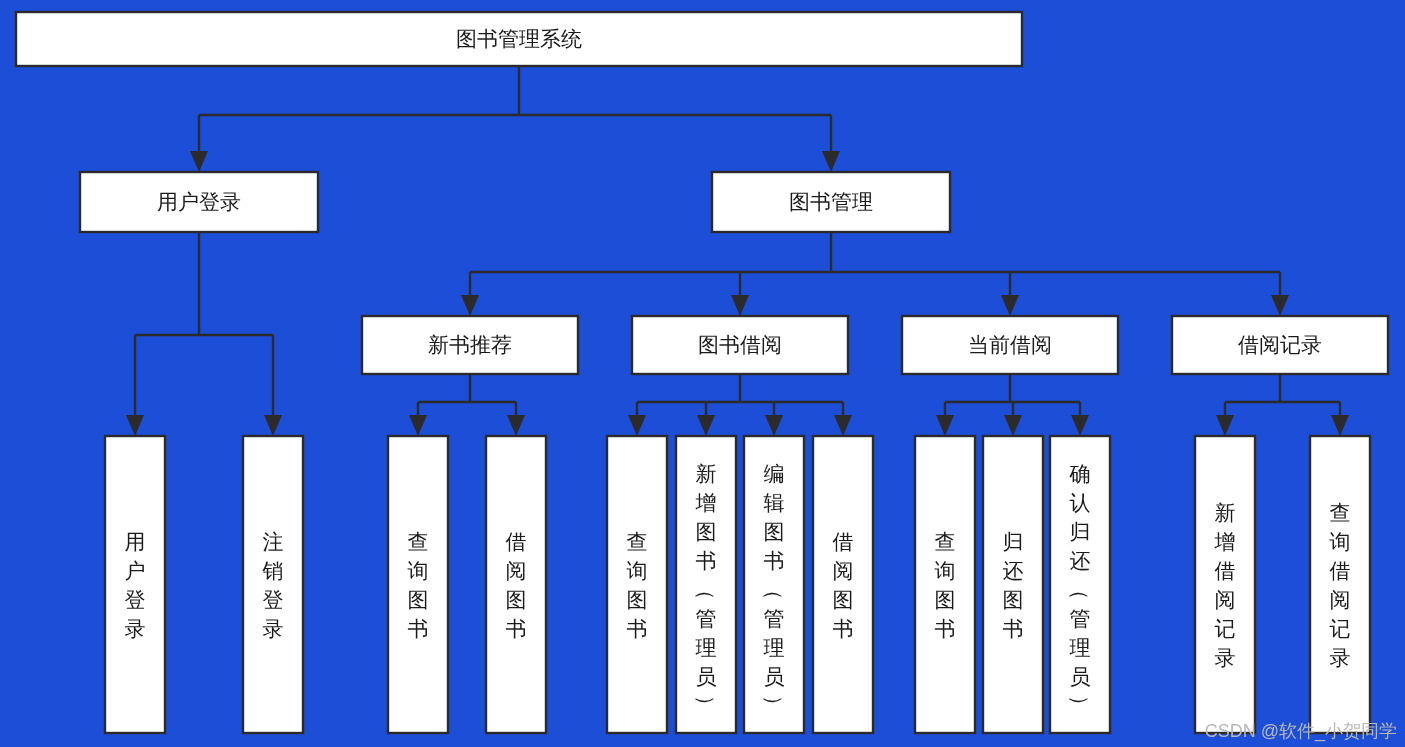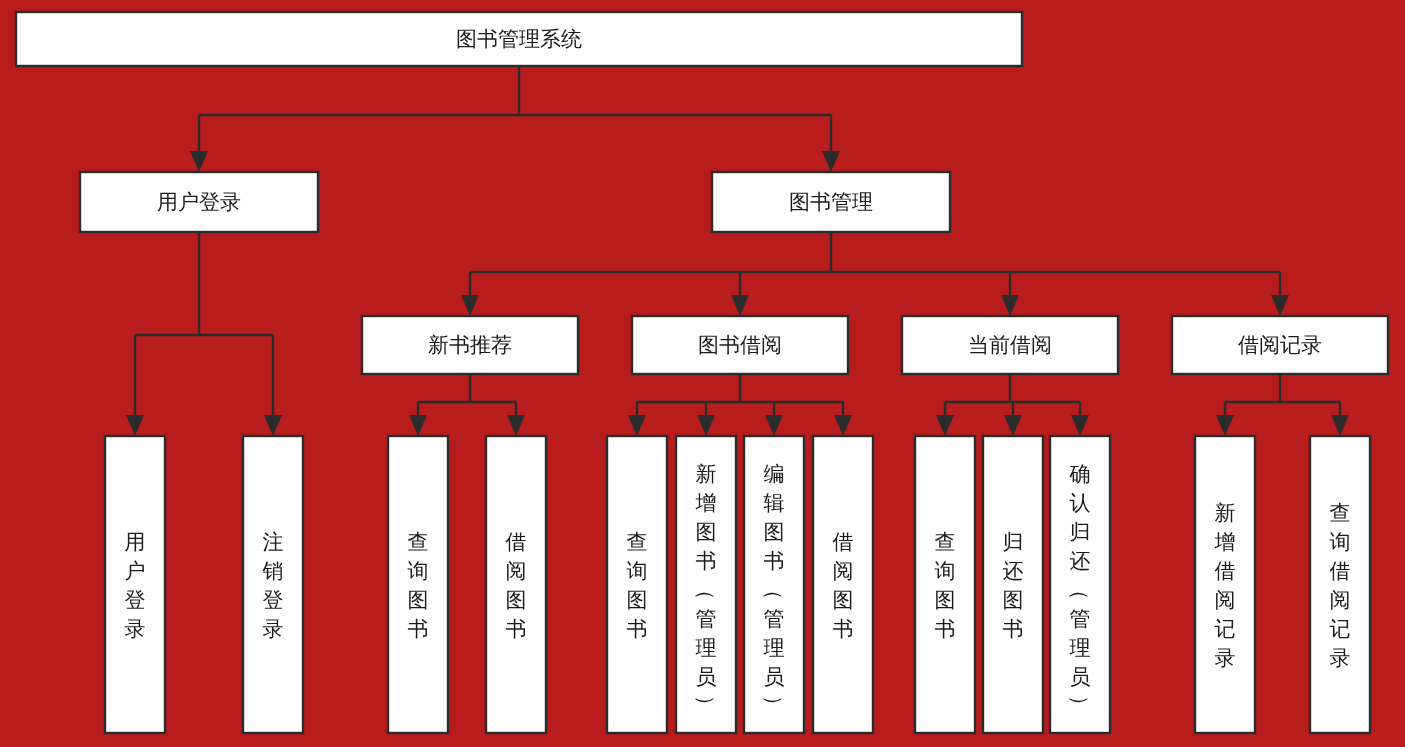--- a/index.html
+++ b/index.html
@@ -10,21 +10,21 @@
   body {
     width: 1405px;
     height: 747px;
     font-family: "Liberation Sans", sans-serif;
     overflow: hidden;
   }
   #diagram-root {
     position: relative;
     width: 1405px;
     height: 747px;
-    background: #b91c1c;
+    background: #1d4ed8;
   }
   svg#flow {
     position: absolute;
     left: 0;
     top: 0;
     width: 1405px;
     height: 747px;
   }
   .node-rect {
     fill: #ffffff;
@@ -279,13 +279,14 @@
           <text x="1340" y="520.12" font-family="&quot;Liberation Sans&quot;, sans-serif" font-size="21" fill="#1b1b1b" text-anchor="middle">查</text>
           <text x="1340" y="549.12" font-family="&quot;Liberation Sans&quot;, sans-serif" font-size="21" fill="#1b1b1b" text-anchor="middle">询</text>
           <text x="1340" y="578.12" font-family="&quot;Liberation Sans&quot;, sans-serif" font-size="21" fill="#1b1b1b" text-anchor="middle">借</text>
           <text x="1340" y="607.12" font-family="&quot;Liberation Sans&quot;, sans-serif" font-size="21" fill="#1b1b1b" text-anchor="middle">阅</text>
           <text x="1340" y="636.12" font-family="&quot;Liberation Sans&quot;, sans-serif" font-size="21" fill="#1b1b1b" text-anchor="middle">记</text>
           <text x="1340" y="665.12" font-family="&quot;Liberation Sans&quot;, sans-serif" font-size="21" fill="#1b1b1b" text-anchor="middle">录</text>
           <text x="-9999" y="-9999">查询借阅记录</text>
         </g>
       </g>
   </svg>
+  <div class="watermark">CSDN @软件_小贺同学</div>
 </div>
 
 </body></html>

